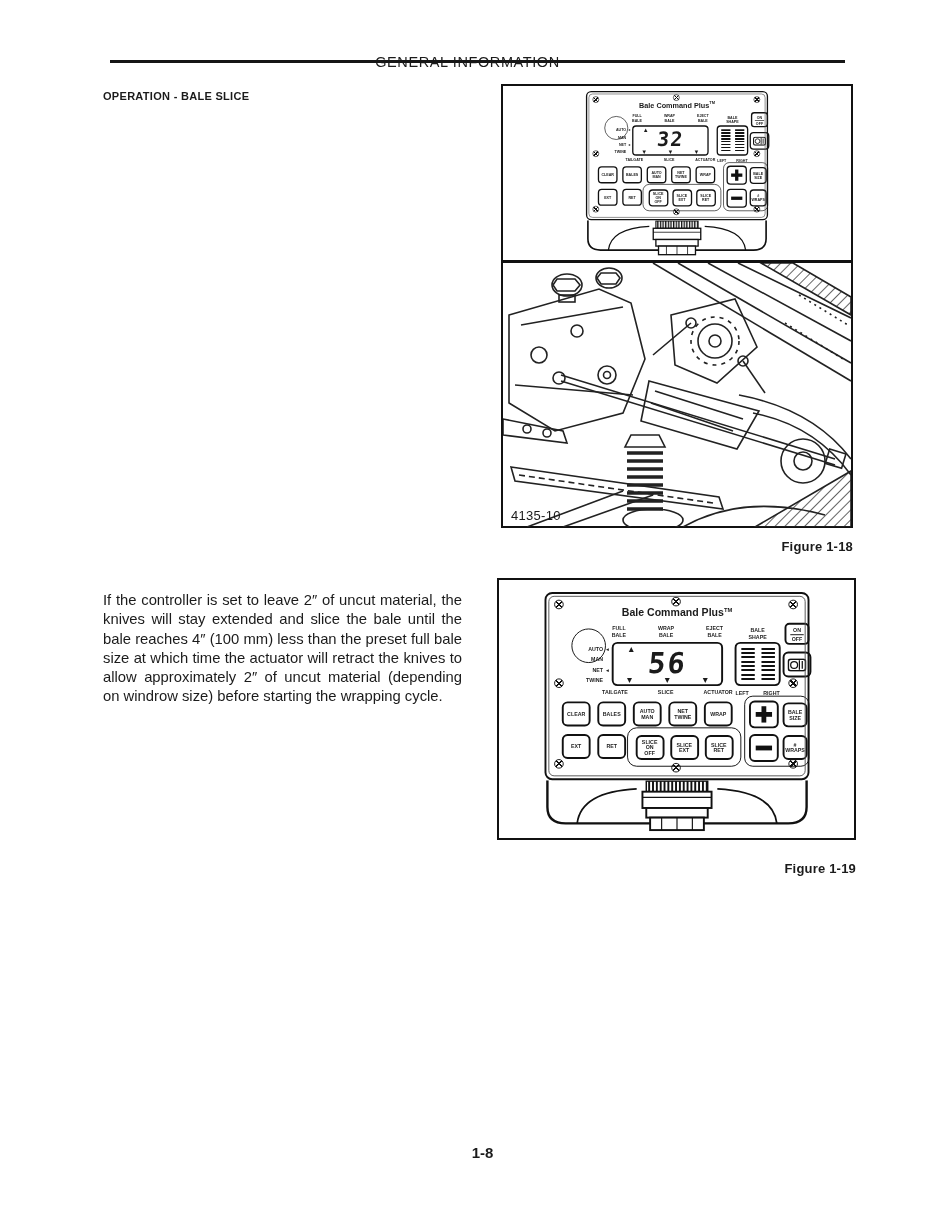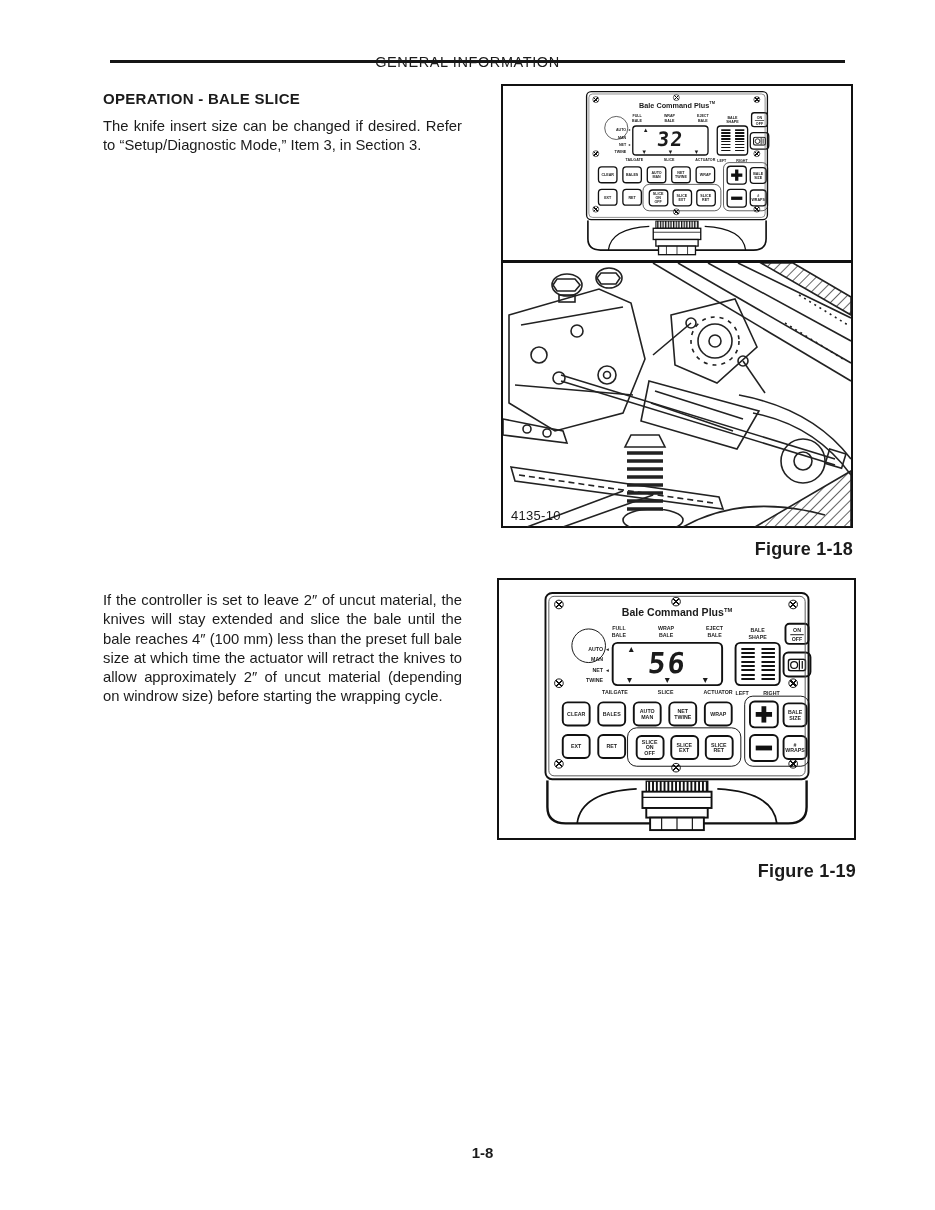--- a/index.html
+++ b/index.html
@@ -5,34 +5,34 @@
   html,body{margin:0;padding:0;background:#e8e8e8;}
   .page{position:relative;width:935px;height:1210px;background:#ffffff;margin:0 auto;
         font-family:"Liberation Sans",sans-serif;color:#1b1b1b;overflow:hidden;}
 
   
   .header-title{position:absolute;top:54px;left:0;width:100%;text-align:center;
                 font-size:14.5px;letter-spacing:.6px;}
   .header-rule{position:absolute;top:60px;left:110px;width:735px;height:2.5px;background:#161616;}
 
   
-  .sec-title{position:absolute;left:103px;top:90px;width:380px;font-size:15px;font-weight:bold;letter-spacing:.3px;}
+  .sec-title{position:absolute;left:103px;top:90px;width:380px;font-size:11px;font-weight:bold;letter-spacing:.3px;}
   .col-text{position:absolute;left:103px;width:359px;font-size:14.8px;line-height:19.3px;text-align:justify;}
   .col-text p{margin:0 0 12px 0;}
   #text1{top:117px;}
   #text2{top:591px;}
 
   
   .figure-box{position:absolute;border:2.5px solid #111;background:#fff;box-sizing:border-box;}
   #fig18{left:501px;top:84px;width:352px;height:444px;}
   #fig19{left:497px;top:578px;width:359px;height:262px;}
   #fig18 .divider{position:absolute;top:174px;left:0;right:0;height:2.5px;background:#111;}
   #fig18 .machine{position:absolute;left:0;top:177px;}
   .photo-id{position:absolute;left:8px;bottom:3px;font-size:13px;letter-spacing:.3px;}
-  .figcap{position:absolute;font-weight:bold;font-size:18px;letter-spacing:.2px;text-align:right;}
+  .figcap{position:absolute;font-weight:bold;font-size:13px;letter-spacing:.2px;text-align:right;}
   #cap18{left:501px;top:539px;width:352px;}
   #cap19{left:497px;top:861px;width:359px;}
 
   .pageno{position:absolute;top:1144px;left:15px;width:935px;text-align:center;font-weight:bold;font-size:15px;}
 
   
   .panel-zone{position:absolute;left:0;right:0;display:flex;justify-content:center;}
   #fig18 .panel-zone{top:5px;}
   #fig19 .panel-zone{top:12px;}
 
@@ -102,21 +102,20 @@
 <body>
 
 <div class="page">
 
   <div class="header-title">GENERAL INFORMATION</div>
   <div class="header-rule"></div>
 
   <div class="sec-title">OPERATION - BALE SLICE</div>
 
   <div class="col-text" id="text1">
-    <p>The knife insert size can be changed if desired. Refer to “Setup/Diagnostic Mode,” Item 3, in Section 3.</p>
   </div>
 
   <div class="col-text" id="text2">
     <p>If the controller is set to leave 2″ of uncut material, the knives will stay extended and slice the bale until the bale reaches 4″ (100 mm) less than the preset full bale size at which time the actuator will retract the knives to allow approximately 2″ of uncut material (depending on windrow size) before starting the wrapping cycle.</p>
   </div>
 
   <div class="figure-box" id="fig18">
     <div class="panel-zone">
         <div class="panel-mount">
   <div class="panel" style="transform: scale(0.66);">

